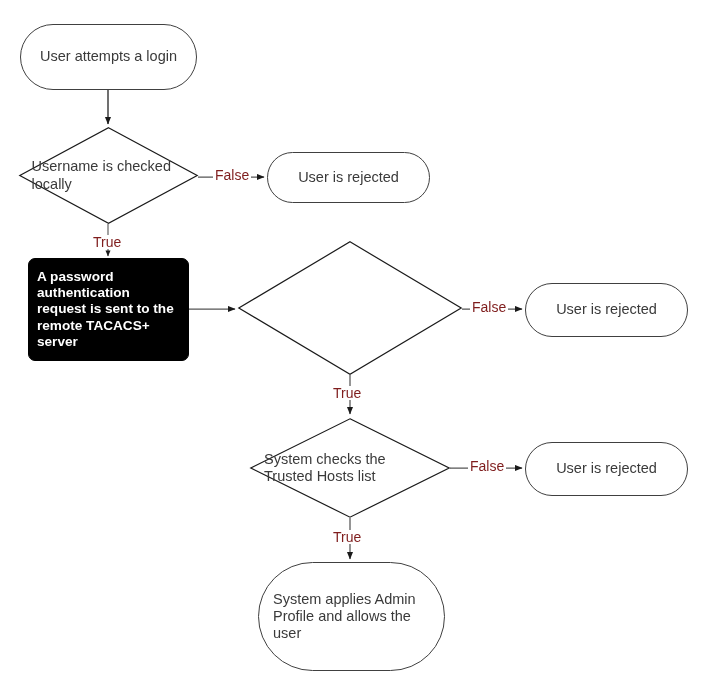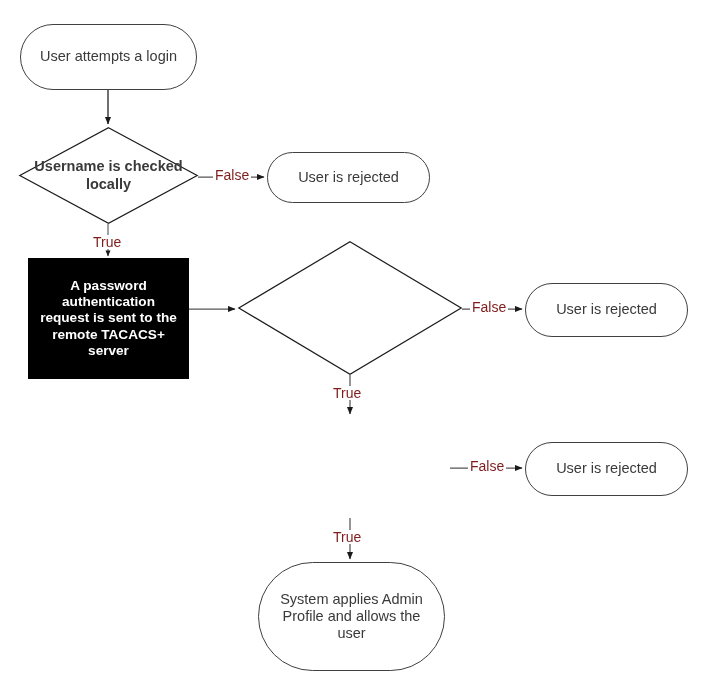--- a/index.html
+++ b/index.html
@@ -18,21 +18,21 @@
     height: 673px;
     background: #ffffff;
     overflow: hidden;
   }
   .node {
     position: absolute;
     box-sizing: border-box;
     display: flex;
     align-items: center;
     justify-content: center;
-    text-align: center;
+    text-align: left;
     line-height: 1.18;
   }
   
   .terminator {
     border: 1.3px solid #404040;
     border-radius: 999px;
     background: #ffffff;
     color: #3a3a3a;
     font-size: 14.5px;
     padding: 2px 14px;
@@ -56,21 +56,20 @@
     top: 0;
     overflow: visible;
   }
   .decision .dec-label {
     position: relative;
     z-index: 2;
     font-size: 14.5px;
     color: #3a3a3a;
     width: 86%;
     pointer-events: none;
-    font-weight: bold;
   }
   
   .edge-label {
     position: absolute;
     font-size: 14px;
     color: #7f1d1d;
     background: #ffffff;
     padding: 0 2px;
     white-space: nowrap;
     line-height: 1;
@@ -124,34 +123,40 @@
     <svg width="179" height="97" viewBox="0 0 179 97" xmlns="http://www.w3.org/2000/svg">
       <polygon points="89.5,0.8 178.2,48.5 89.5,96.2 0.8,48.5" fill="#ffffff" stroke="#1a1a1a" stroke-width="1.2"></polygon>
     </svg>
     <span class="dec-label">Username is checked locally</span>
   </div>
 
   <div class="node terminator" style="left:267px; top:152px; width:163px; height:51px;">
     <span>User is rejected</span>
   </div>
 
-  <div class="node process-dark" style="left:28px; top:258px; width:161px; height:121px;">
+  <div class="node process-dark" style="left:28px; top:258px; width:161px; height:103px;border-radius:7px;">
     <span>A password authentication request is sent to the remote TACACS+ server</span>
   </div>
 
   <div class="node decision" style="left:238px; top:241px; width:224px; height:134px;">
     <svg width="224" height="134" viewBox="0 0 224 134" xmlns="http://www.w3.org/2000/svg">
       <polygon points="112,0.8 223.2,67 112,133.2 0.8,67" fill="#ffffff" stroke="#1a1a1a" stroke-width="1.2"></polygon>
     </svg>
   </div>
 
   <div class="node terminator" style="left:525px; top:283px; width:163px; height:54px;">
     <span>User is rejected</span>
   </div>
 
+  <div class="node decision" style="left:250px; top:418px; width:200px; height:100px;">
+    <svg width="200" height="100" viewBox="0 0 200 100" xmlns="http://www.w3.org/2000/svg">
+      <polygon points="100,0.8 199.2,50 100,99.2 0.8,50" fill="#ffffff" stroke="#1a1a1a" stroke-width="1.2"></polygon>
+    </svg>
+    <span class="dec-label">System checks the Trusted Hosts list</span>
+  </div>
 
   <div class="node terminator" style="left:525px; top:442px; width:163px; height:54px;">
     <span>User is rejected</span>
   </div>
 
   <div class="node terminator" style="left:258px; top:562px; width:187px; height:109px;">
     <span>System applies Admin Profile and allows the user</span>
   </div>
 
   <span class="edge-label" style="left:213px; top:168px;">False</span>

